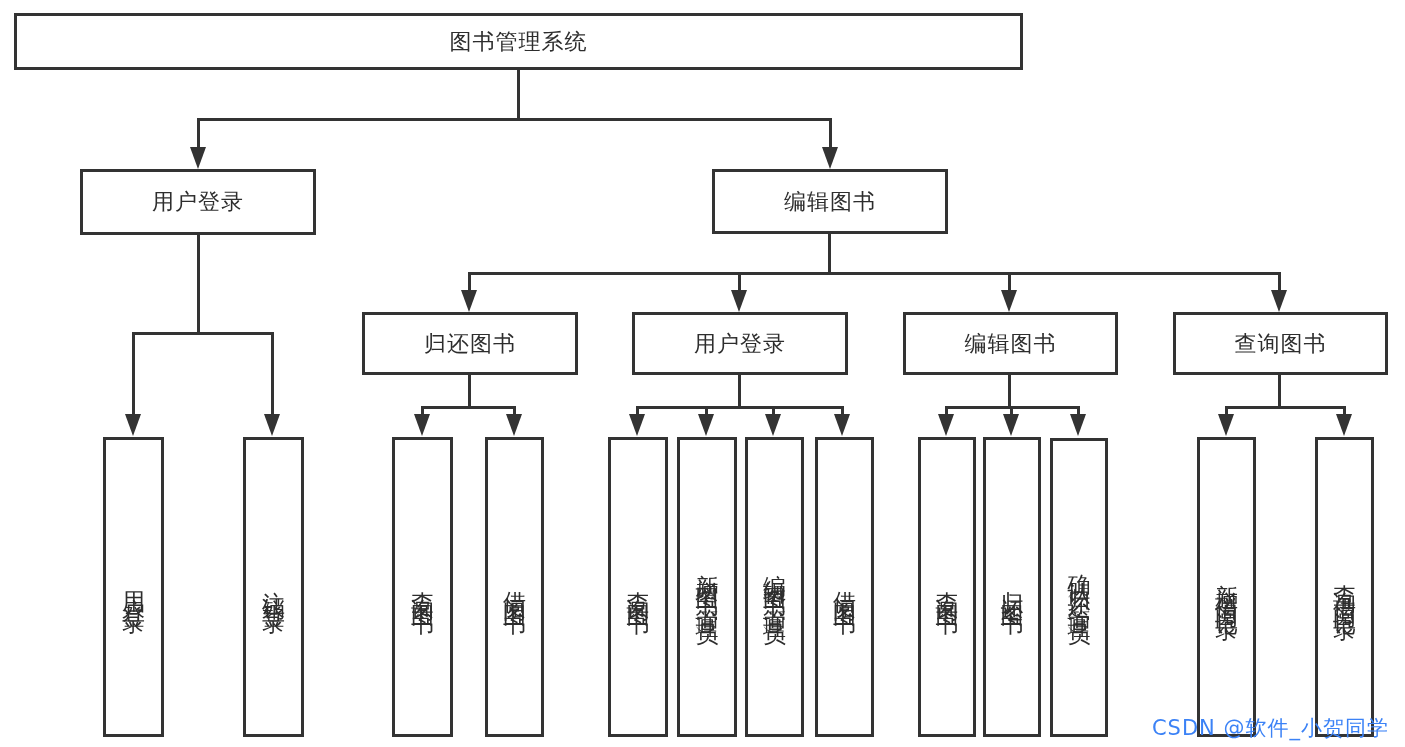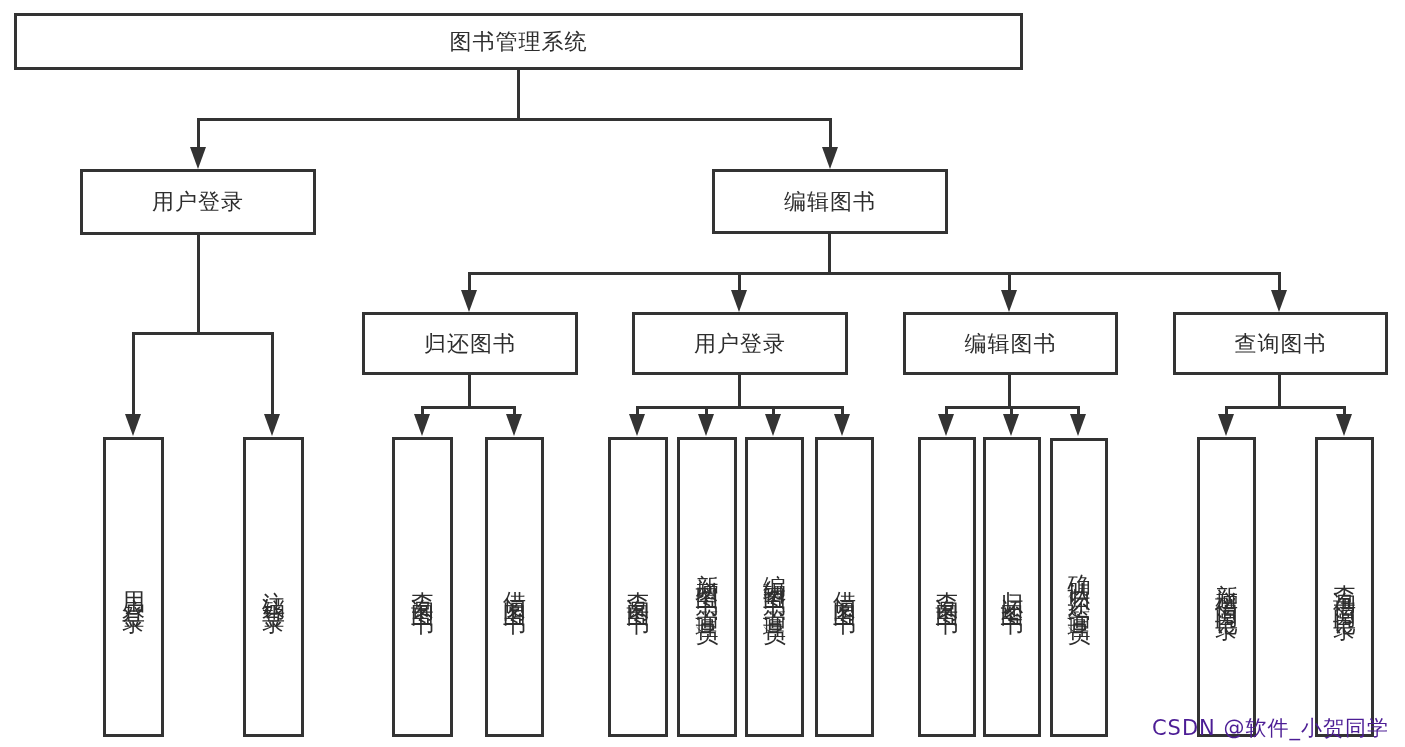--- a/index.html
+++ b/index.html
@@ -43,21 +43,21 @@
     width:0;height:0;
     border-left:8px solid transparent;
     border-right:8px solid transparent;
     border-top:22px solid #333333;
   }
   .watermark{
     position:absolute;
     right:16px;
     top:714px;
     font-size:21px;
-    color:#4c1d95;
+    color:#3b82f6;
     letter-spacing:1px;
     white-space:nowrap;
   }
 </style>
 </head>
 <body>
 
 <div id="stage">
 
   <div class="box" style="left:14px;top:13px;width:1009px;height:57px">

